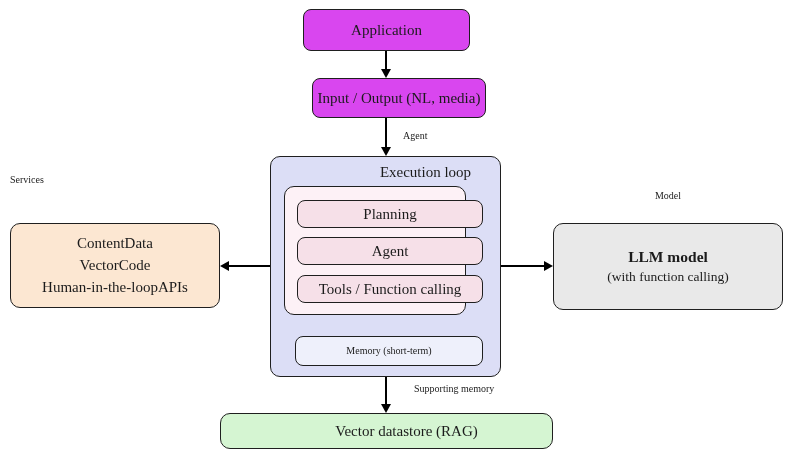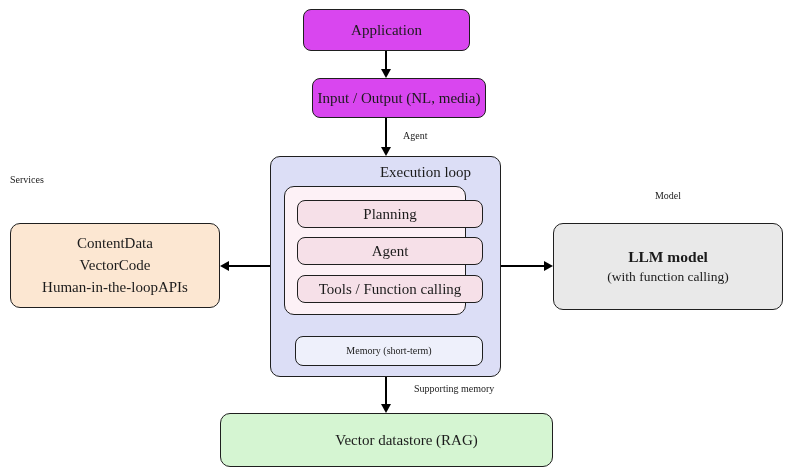--- a/index.html
+++ b/index.html
@@ -93,21 +93,21 @@
   .model-box {
     left: 553px; top: 223px; width: 230px; height: 87px; border-radius: 10px;
     background: var(--model-bg);
     display: flex; flex-direction: column; justify-content: center; align-items: center; gap: 3px;
   }
   .model-title { font-weight: bold; font-size: 15.5px; }
   .model-subtitle { font-size: 13.5px; }
 
   
   .datastore-box {
-    left: 220px; top: 413px; width: 333px; height: 54px; border-radius: 10px;
+    left: 220px; top: 413px; width: 333px; height: 36px; border-radius: 10px;
     background: var(--datastore-bg);
     display: flex; flex-direction: column; justify-content: center; align-items: center;
     line-height: 20px;
     padding-left: 40px;
   }
 </style>
 </head>
 <body>
 
 <div class="canvas">

